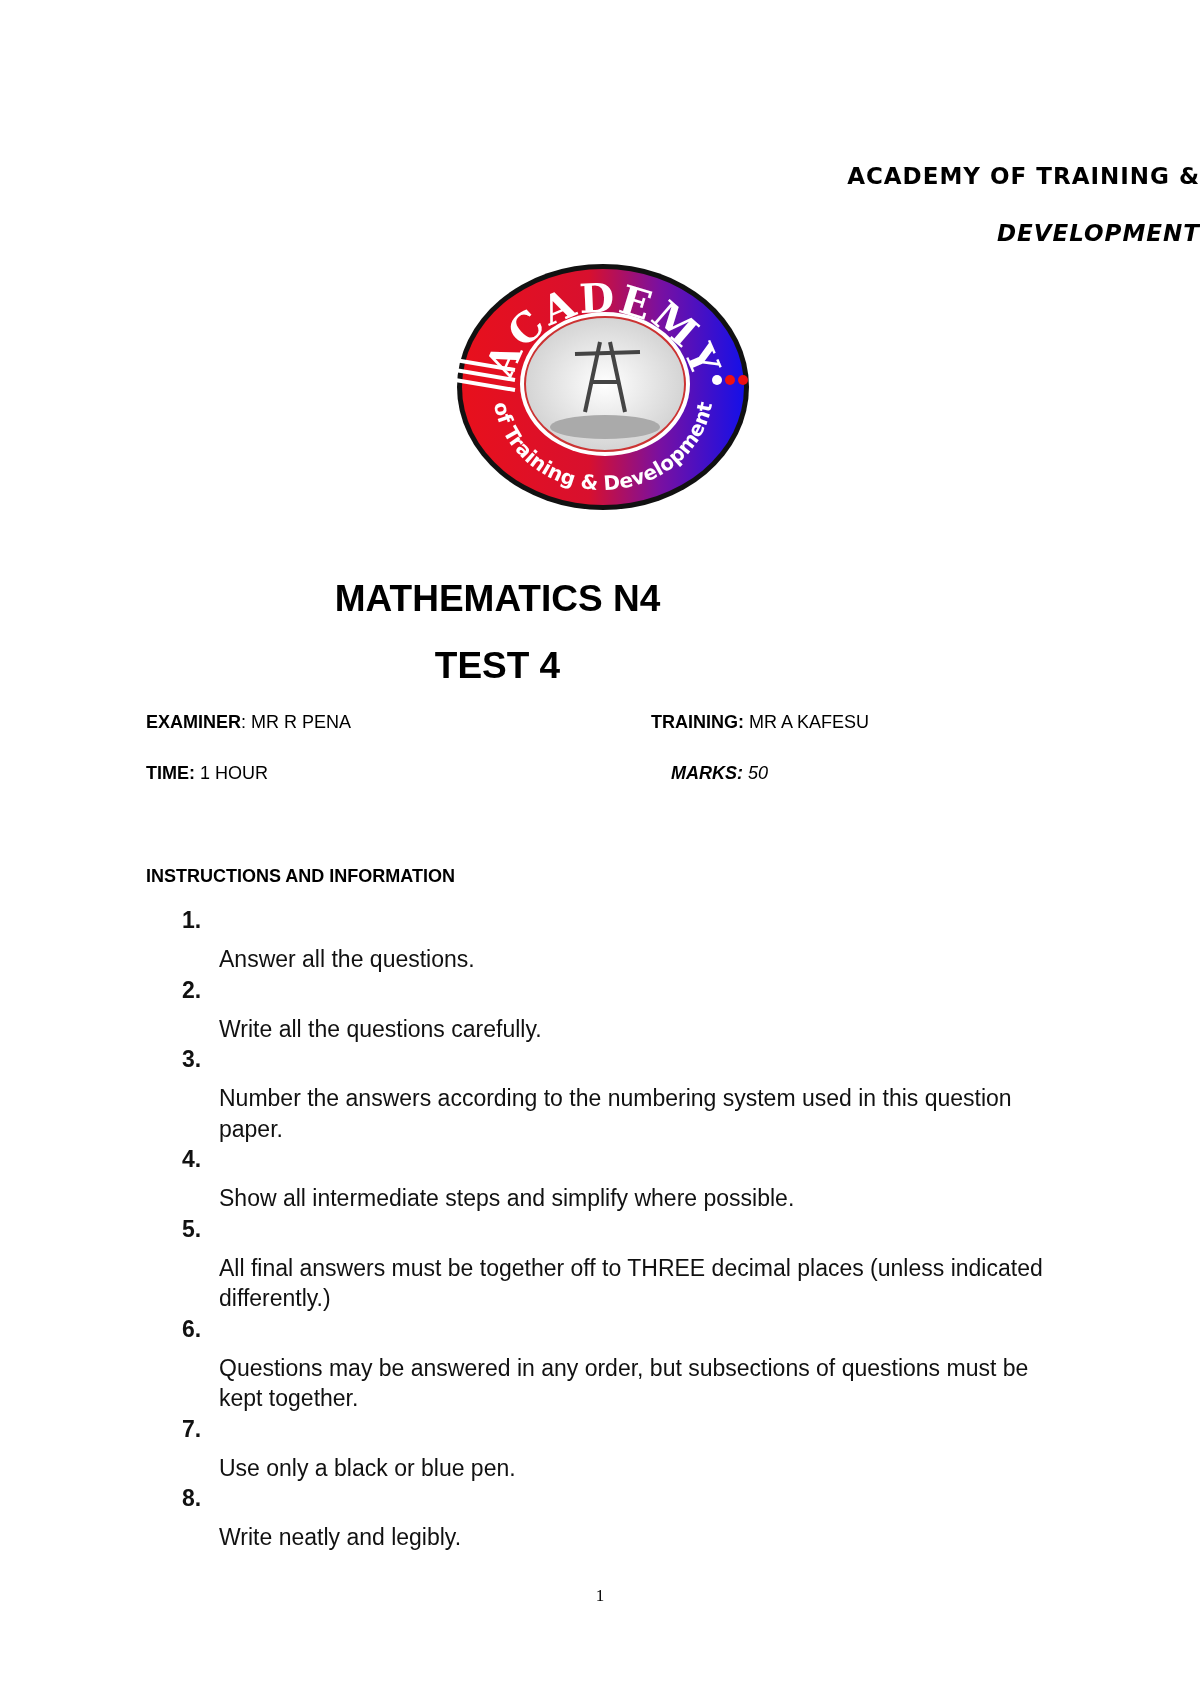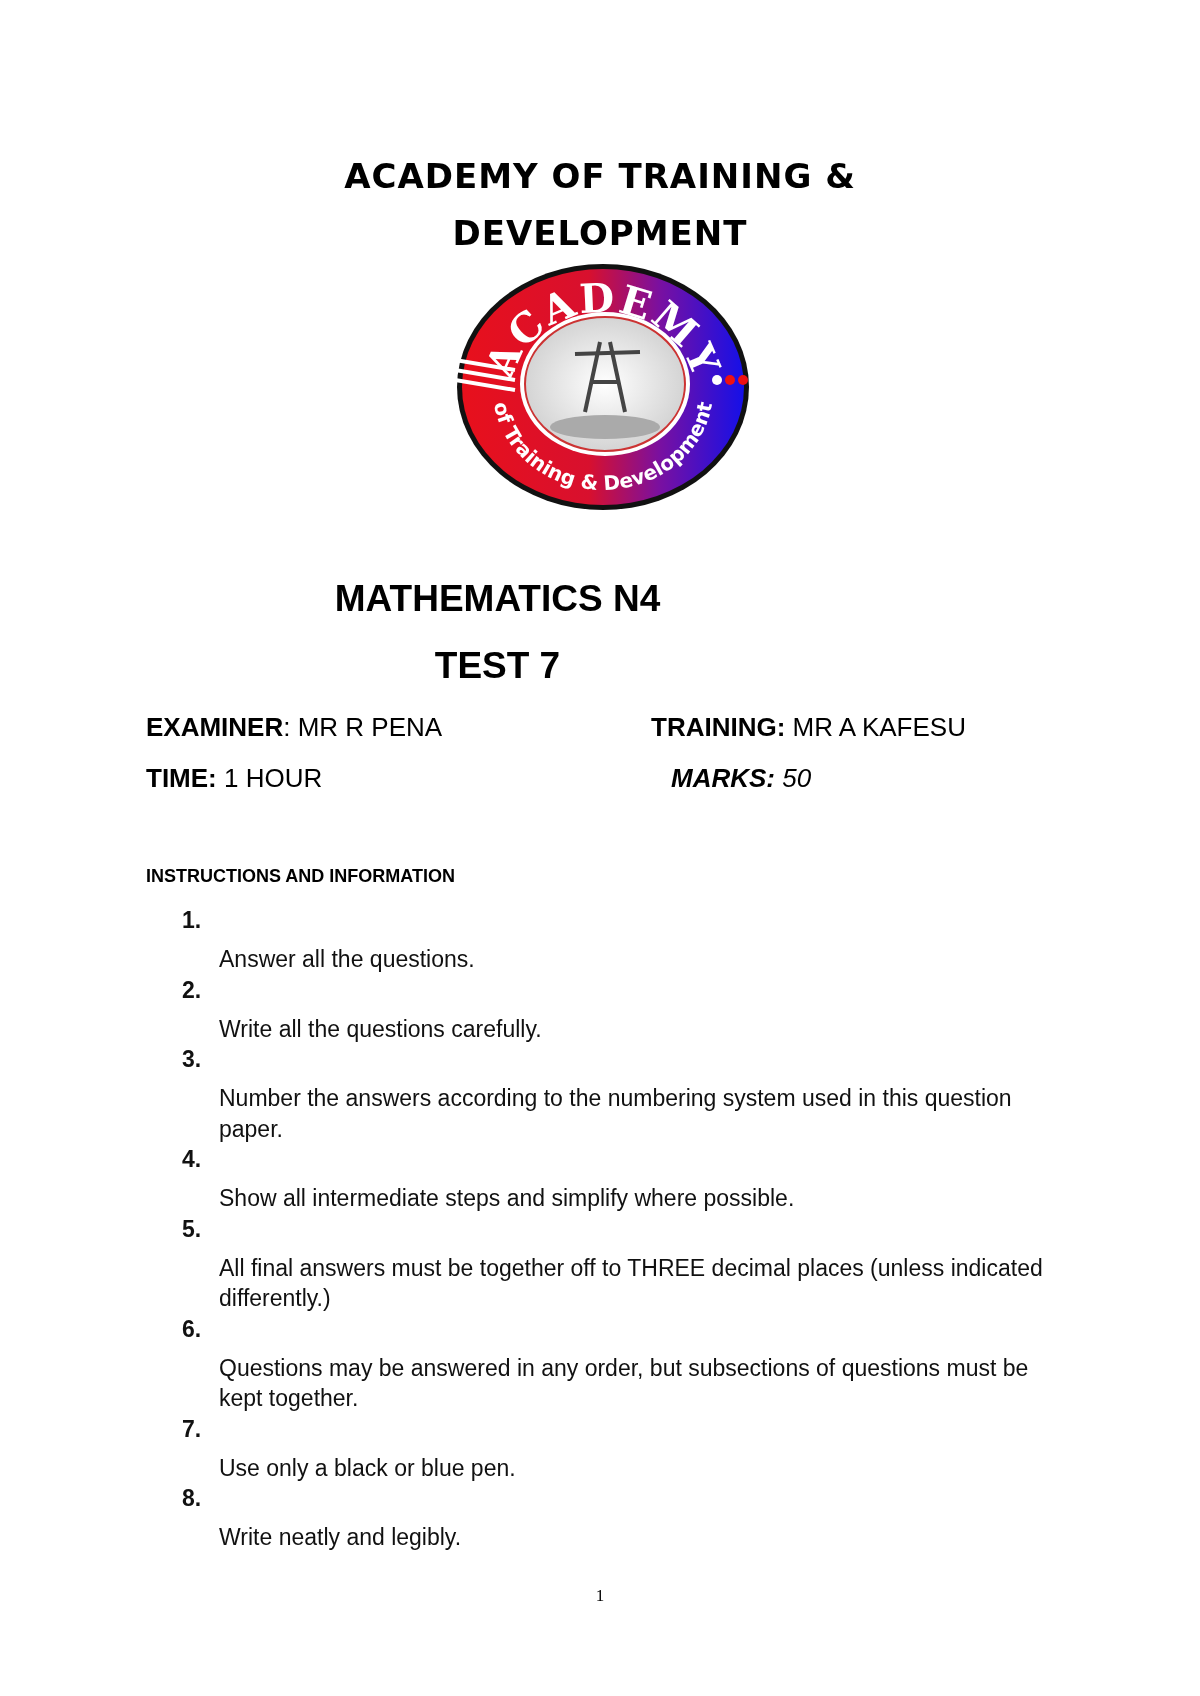--- a/index.html
+++ b/index.html
@@ -1,24 +1,24 @@
 <!DOCTYPE html>
 <html><head>
 <meta charset="utf-8">
 <style>
   html,body{margin:0;padding:0;background:#fff;}
   body{width:1200px;height:1696px;position:relative;overflow:hidden;font-family:"Liberation Sans",sans-serif;color:#000;}
-  .title{position:absolute;left:0;width:1200px;text-align:center;font-family:"DejaVu Sans",sans-serif;font-weight:bold;font-size:34px;letter-spacing:1px;line-height:56px;}
+  .title{position:absolute;left:0;width:1200px;text-align:right;font-family:"DejaVu Sans",sans-serif;font-weight:bold;font-size:23px;letter-spacing:1px;line-height:56px;}
   .t1{top:148px;}
-  .t2{top:205px;}
+  .t2{top:205px;font-style:italic;}
   .logo{position:absolute;left:455px;top:262px;width:296px;height:250px;}
   .subj{position:absolute;left:0;width:995px;text-align:center;font-weight:bold;font-size:37px;}
   .s1{top:578px;}
   .s2{top:645px;}
-  .meta{position:absolute;font-size:26px;}
+  .meta{position:absolute;font-size:18px;}
   .meta b{font-weight:bold;}
   .instr-h{position:absolute;left:146px;top:866px;font-weight:bold;font-size:18px;}
   ol.instr{position:absolute;left:146px;top:905px;width:930px;margin:0;padding:0;list-style:none;font-size:23px;line-height:30.5px;color:#111;}
   ol.instr li{display:flex;}
   ol.instr li .num{width:73px;flex:none;padding-left:36px;box-sizing:border-box;font-weight:bold;}
   ol.instr li .txt{flex:1;margin-top:39px;}
   .pagenum{position:absolute;left:0;width:1200px;top:1586px;text-align:center;font-family:"Liberation Serif",serif;font-size:17px;}
 </style>
 </head>
 <body>
@@ -62,21 +62,21 @@
   </text>
   <text font-family="DejaVu Sans,sans-serif" font-weight="bold" font-size="20" fill="#fff">
     <textPath href="#botArc" startOffset="50%" text-anchor="middle">of Training &amp; Development</textPath>
   </text>
   <circle cx="262" cy="118" r="5" fill="#fff"></circle>
   <circle cx="275" cy="118" r="5" fill="#e11"></circle>
   <circle cx="288" cy="118" r="5" fill="#e11"></circle>
 </svg>
 
 <div class="subj s1">MATHEMATICS N4</div>
-<div class="subj s2">TEST 7</div>
+<div class="subj s2">TEST 4</div>
 
 <div class="meta" style="left:146px;top:712px;"><b>EXAMINER</b><span>: MR R PENA</span></div>
 <div class="meta" style="left:651px;top:712px;"><b>TRAINING:</b><span> MR A KAFESU</span></div>
 <div class="meta" style="left:146px;top:763px;"><b>TIME:</b><span> 1 HOUR</span></div>
 <div class="meta" style="left:671px;top:763px;font-style:italic;"><b>MARKS:</b><span> 50</span></div>
 
 <div class="instr-h">INSTRUCTIONS AND INFORMATION</div>
 <ol class="instr">
   <li>
       <span class="num">1.</span>

